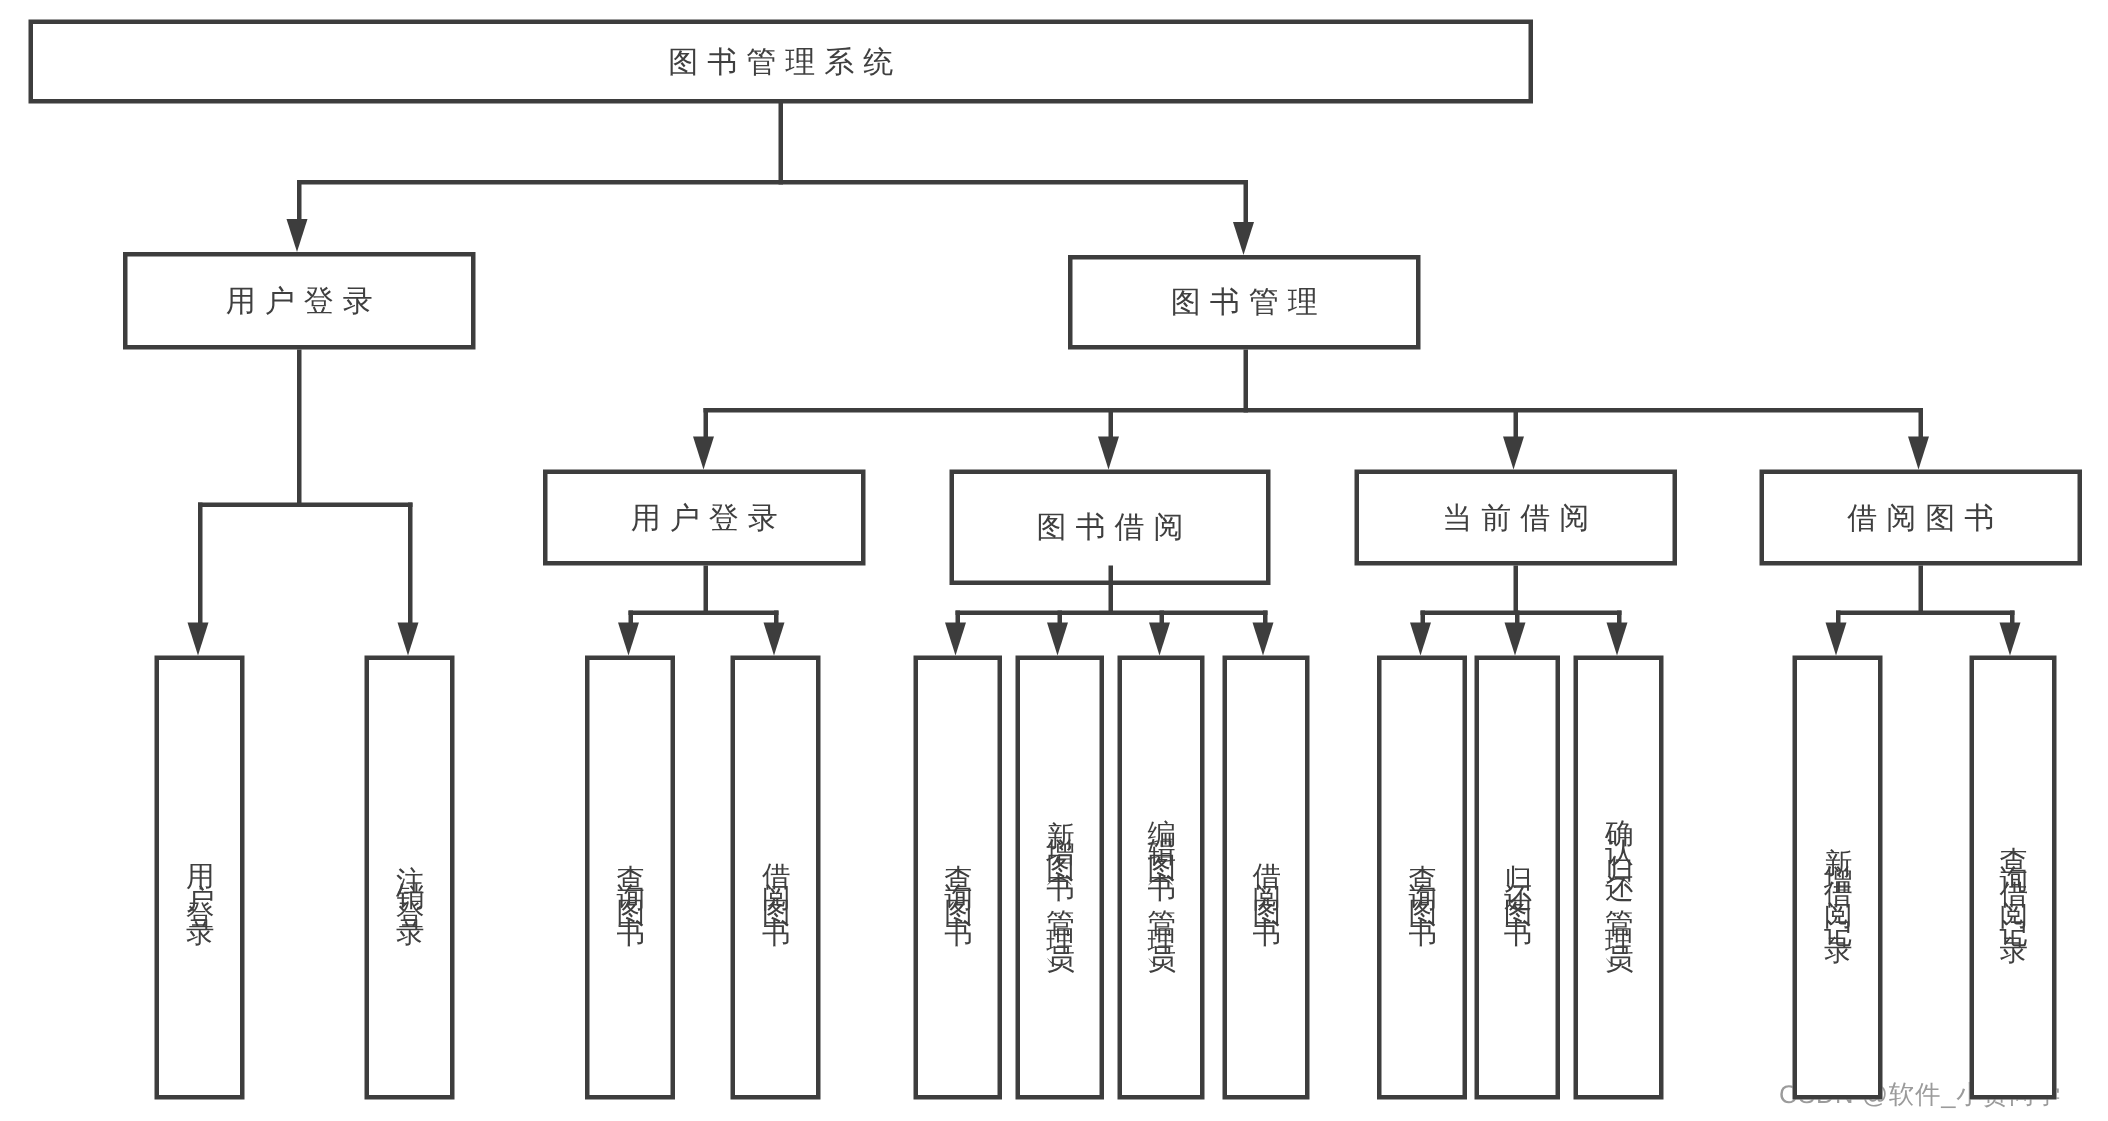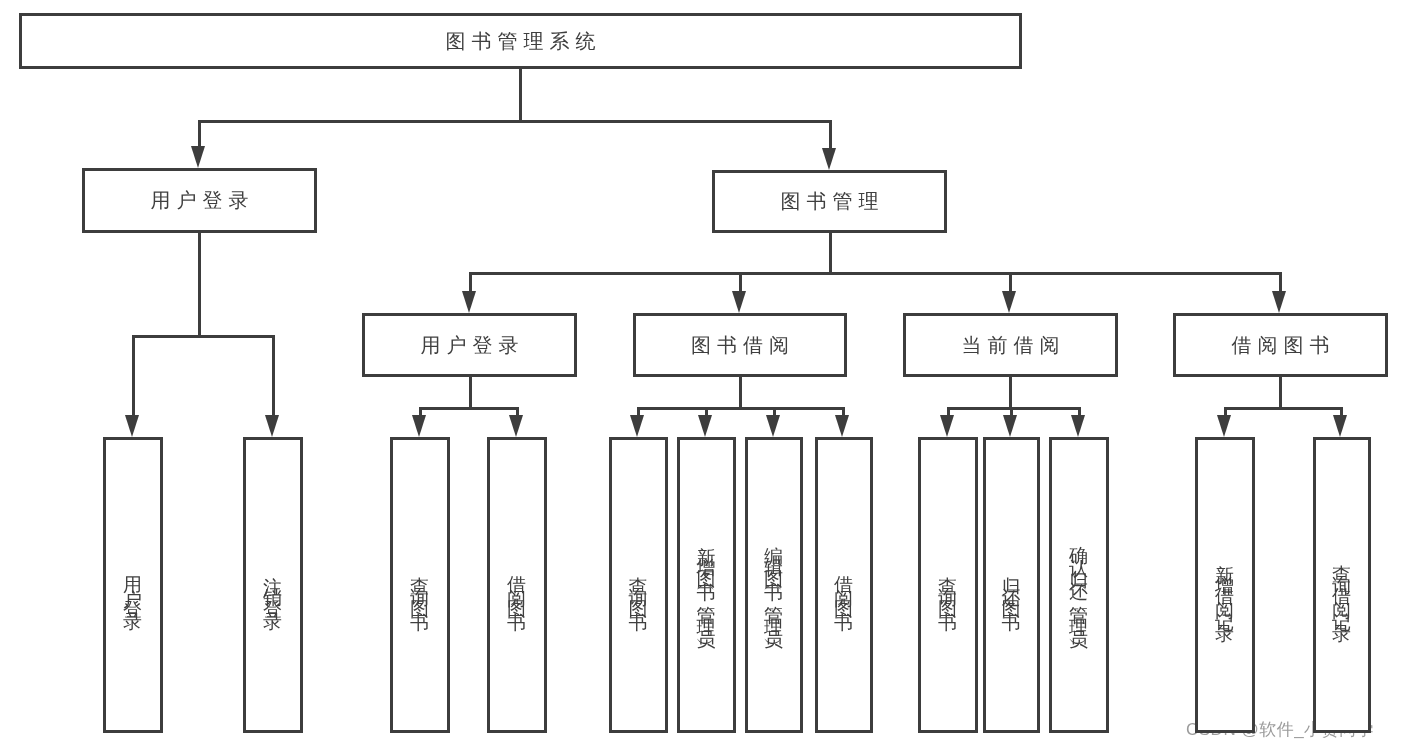--- a/index.html
+++ b/index.html
@@ -70,21 +70,21 @@
     </div>
     <div class="node h" style="left: 82px; top: 168px; width: 235px; height: 65px;">
       <span>用户登录</span>
     </div>
     <div class="node h" style="left: 712px; top: 170px; width: 235px; height: 63px; align-items: center;">
       <span>图书管理</span>
     </div>
     <div class="node h" style="left: 362px; top: 313px; width: 215px; height: 64px;">
       <span>用户登录</span>
     </div>
-    <div class="node h" style="left: 633px; top: 313px; width: 214px; height: 64px;">
+    <div class="node h" style="left: 633px; top: 313px; width: 214px; height: 77px;">
       <span>图书借阅</span>
     </div>
     <div class="node h" style="left: 903px; top: 313px; width: 215px; height: 64px;">
       <span>当前借阅</span>
     </div>
     <div class="node h" style="left: 1173px; top: 313px; width: 215px; height: 64px;">
       <span>借阅图书</span>
     </div>
     <div class="node v" style="left: 103px; top: 437px; width: 60px; height: 296px;">
       <span>用户登录</span>

